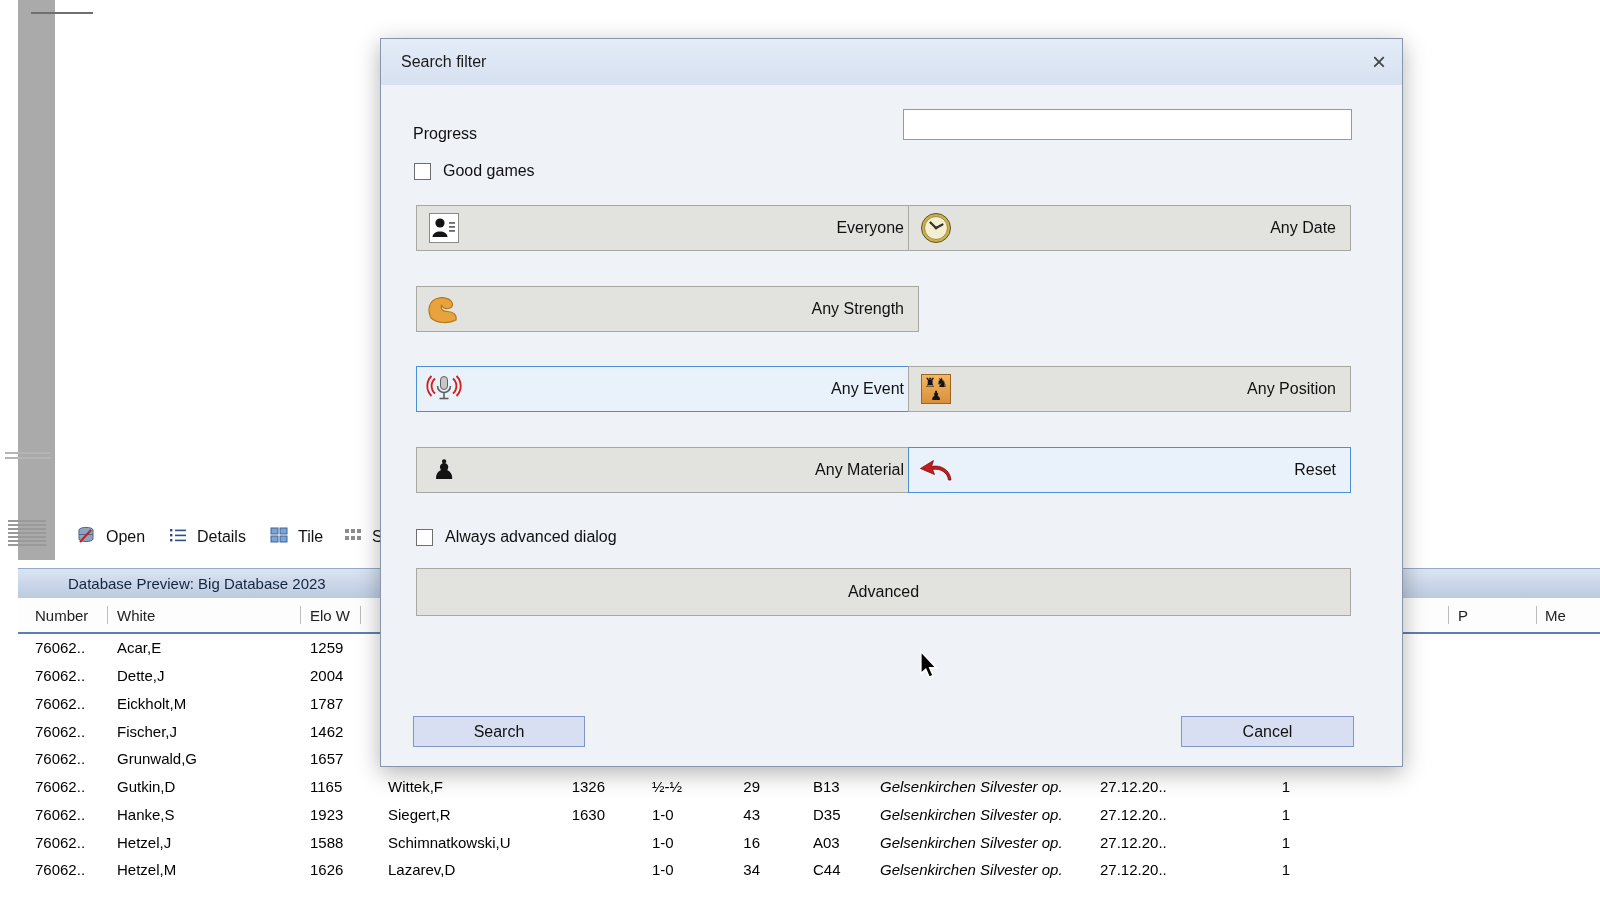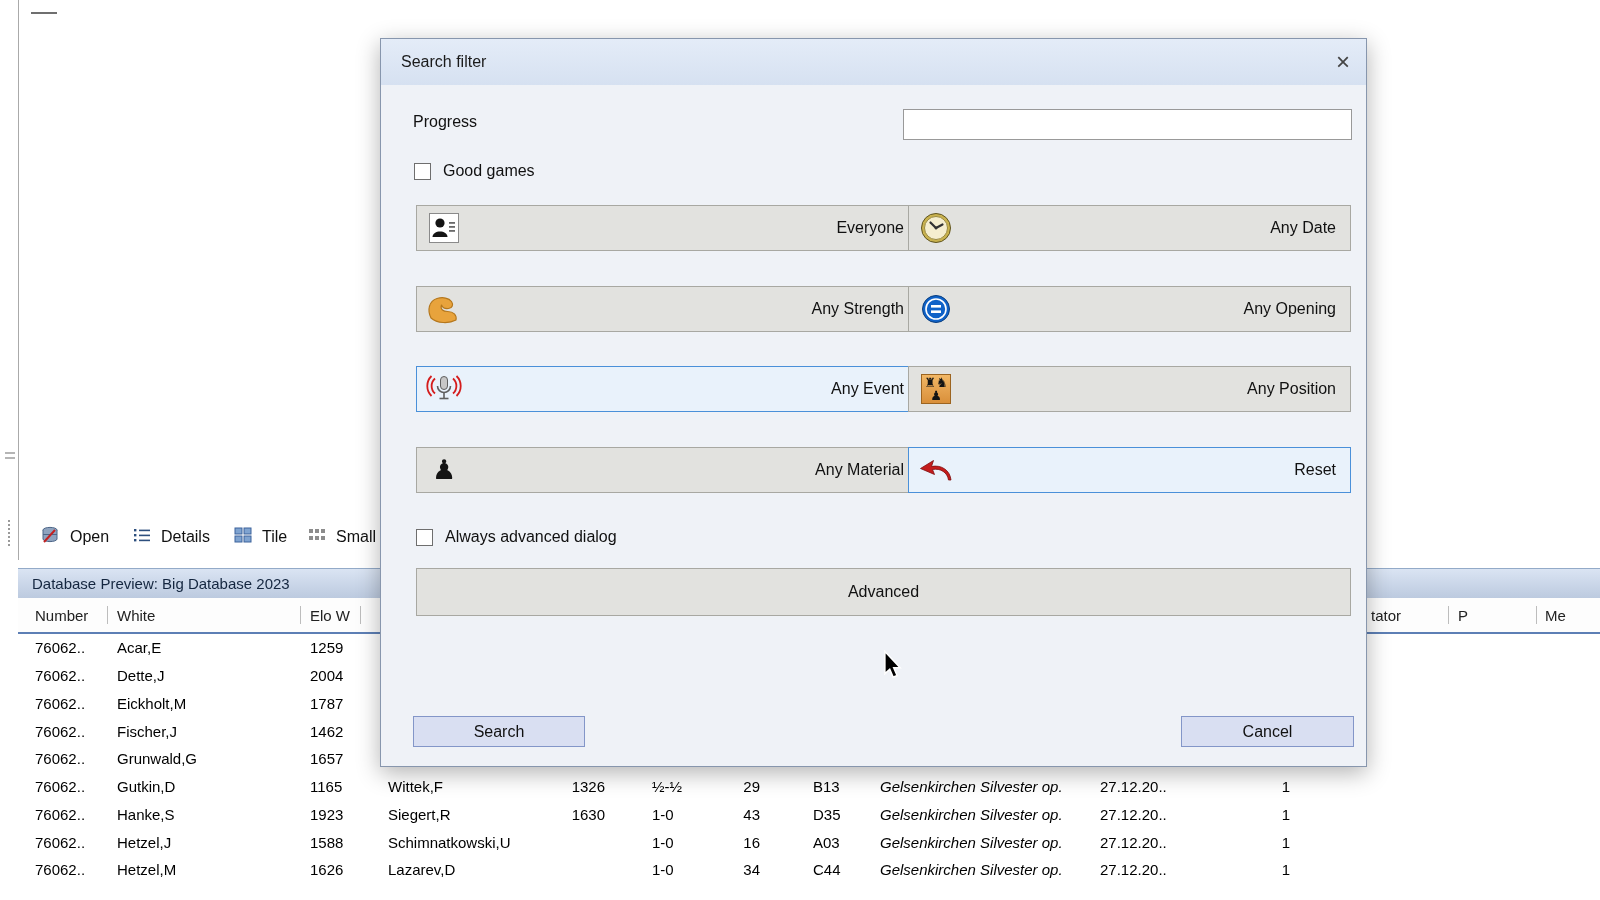--- a/index.html
+++ b/index.html
@@ -1,17 +1,17 @@
 <!DOCTYPE html>
 <html><head>
 <meta charset="utf-8">
 <style>
   html,body{margin:0;padding:0;}
   body{width:1600px;height:900px;background:#ffffff;font-family:"Liberation Sans","DejaVu Sans",sans-serif;overflow:hidden;position:relative;color:#000;}
-  .abs{position:absolute;}
+  .abs{position:absolute;padding-left:36px;}
 
   
   .pane-divider{left:18px;top:0;width:1px;height:560px;background:#aaaaaa;}
   .tick-top{left:31px;top:12px;width:26px;height:2px;background:#6f6f6f;}
   .grip{left:5px;width:10px;height:2px;background:#b5b5b5;}
   .grip-v{left:8px;top:520px;width:2px;height:26px;background:repeating-linear-gradient(#9a9a9a 0 2px,transparent 2px 4px);}
 
   
   .toolbar-item{top:520px;height:34px;display:flex;align-items:center;gap:10px;font-size:16px;color:#111;cursor:default;}
 
@@ -254,21 +254,21 @@
     <span class="c c-r">1</span>
   </div>
 </div>
 
 <div class="abs dialog">
   <div class="dlg-titlebar">
     <span class="dlg-title">Search filter</span>
     <span class="dlg-close">×</span>
   </div>
 
-  <div class="dlg-label" style="left:32px;top:74px">Progress</div>
+  <div class="dlg-label" style="left:32px;top:86px">Progress</div>
   <input class="dlg-progress" style="">
 
   <div class="checkrow" style="left:33px;top:123px">
     <span class="cb"></span>
     <span class="cb-label">Good games</span>
   </div>
 
   <div class="gb col-l row1">
     <span class="ic">
         <svg width="30" height="30" viewBox="0 0 30 30">
@@ -295,31 +295,20 @@
     <span class="lbl">Any Date</span>
   </div>
 
   <div class="gb col-l row2">
     <span class="ic">
         <svg width="36" height="30" viewBox="0 0 36 30">
           <path d="M5 24 C1 16 3 7 11 4.5 C17 2.8 23 4 25.5 7.5 C27.5 10.5 26.5 14 22.5 14.5 C19 15 16.5 13.5 15.5 11 C14 15.5 17.5 17.5 21.5 17.5 C27.5 17.6 31 21 30 26 C23 29.8 11 29.5 5 24 Z" fill="#e8a33c" stroke="#b5771c" stroke-width="1.2" stroke-linejoin="round"></path>
         </svg>
       </span>
     <span class="lbl">Any Strength</span>
-  </div>
-  <div class="gb col-r row2">
-    <span class="ic">
-        <svg width="30" height="30" viewBox="0 0 30 30">
-          <circle cx="15" cy="15" r="13.5" fill="#0f62c8" stroke="#0a3e7e"></circle>
-          <circle cx="15" cy="15" r="10" fill="none" stroke="#ffffff" stroke-width="1.6"></circle>
-          <rect x="10" y="11" width="10" height="2.6" fill="#ffffff"></rect>
-          <rect x="10" y="16.4" width="10" height="2.6" fill="#ffffff"></rect>
-        </svg>
-      </span>
-    <span class="lbl">Any Opening</span>
   </div>
 
   <div class="gb col-l row3 hl">
     <span class="ic">
         <svg width="36" height="30" viewBox="0 0 36 30">
           <rect x="14.5" y="2.5" width="7" height="13" rx="3.5" fill="#c7c7c7" stroke="#5f5f5f"></rect>
           <path d="M11.5 12 a6.5 6.5 0 0 0 13 0" fill="none" stroke="#5f5f5f" stroke-width="1.6"></path>
           <line x1="18" y1="18.5" x2="18" y2="24" stroke="#5f5f5f" stroke-width="1.6"></line>
           <line x1="13.5" y1="24.5" x2="22.5" y2="24.5" stroke="#5f5f5f" stroke-width="1.6"></line>
           <path d="M9 4.5 a10 10 0 0 0 0 15" fill="none" stroke="#d41c1c" stroke-width="1.8"></path>

